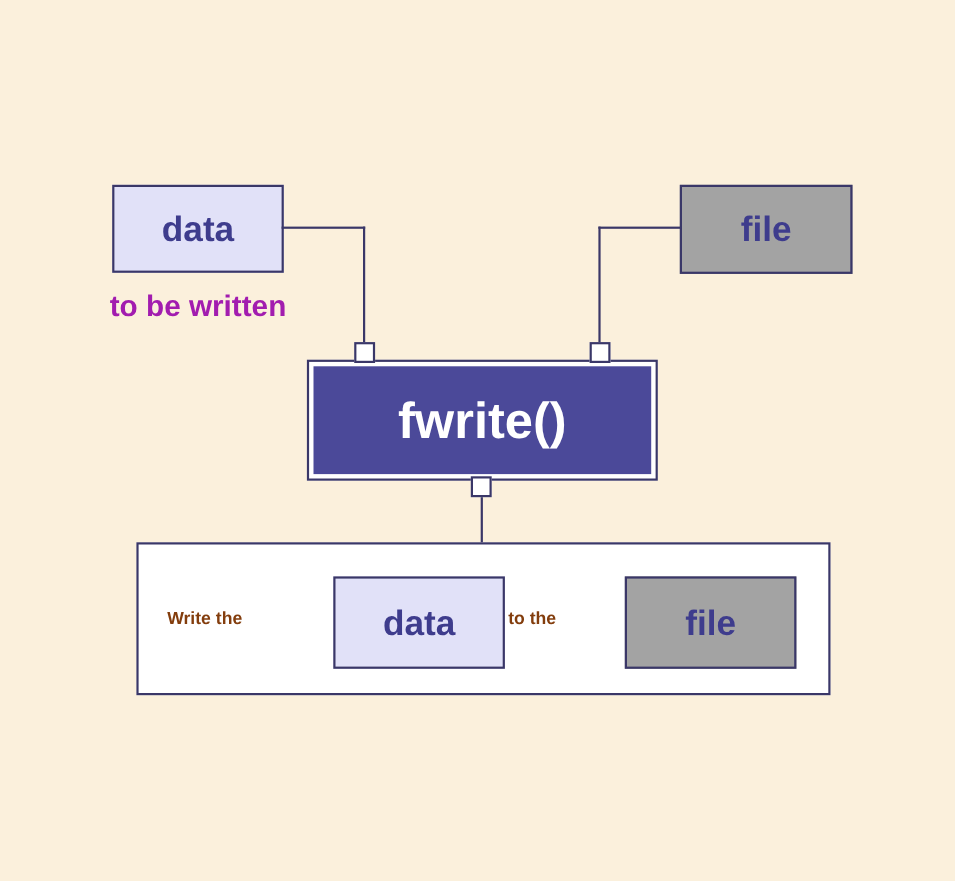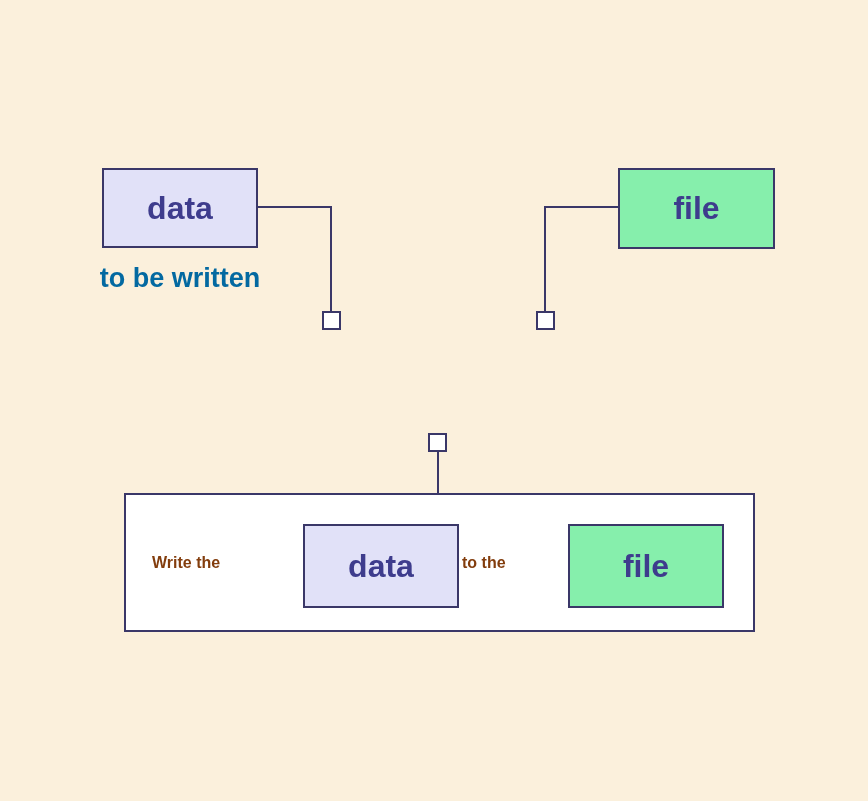--- a/index.html
+++ b/index.html
@@ -19,30 +19,30 @@
     position: absolute;
     box-sizing: border-box;
     border: 2px solid #3a3768;
     display: flex;
     align-items: center;
     justify-content: center;
     font-weight: bold;
     color: #3e3c8d;
   }
   .lavender { background: #e1e1f8; }
-  .pink     { background: #86efac; }
+  .pink     { background: #a3a3a3; }
   #data-box { left: 102px; top: 168px; width: 156px; height: 80px; font-size: 32px; }
   #file-box { left: 618px; top: 168px; width: 157px; height: 81px; font-size: 32px; }
   .caption {
     position: absolute;
     left: 80px; top: 263px; width: 200px;
     text-align: center;
     font-weight: bold;
     font-size: 27px;
-    color: #0369a1;
+    color: #a21caf;
   }
   .line {
     position: absolute;
     background: #3a3768;
   }
   #line-data-h   { left: 256px; top: 206px; width: 76px;  height: 2px; }
   #line-data-v   { left: 330px; top: 206px; width: 2px;   height: 106px; }
   #line-file-h   { left: 544px; top: 206px; width: 76px;  height: 2px; }
   #line-file-v   { left: 544px; top: 206px; width: 2px;   height: 106px; }
   #line-bottom-v { left: 437px; top: 450px; width: 2px;   height: 44px; }
@@ -118,20 +118,23 @@
   <div class="box pink" id="file-box">
     <span>file</span>
   </div>
 
   <div class="line" id="line-data-h"></div>
   <div class="line" id="line-data-v"></div>
   <div class="line" id="line-file-h"></div>
   <div class="line" id="line-file-v"></div>
   <div class="line" id="line-bottom-v"></div>
 
+  <div id="fwrite-outer">
+    <div id="fwrite-inner">fwrite()</div>
+  </div>
 
   <div class="port" id="port-top-left"></div>
   <div class="port" id="port-top-right"></div>
   <div class="port" id="port-bottom"></div>
 
   <div id="result-box">
     <span class="result-text" id="result-prefix">Write the</span>
     <div class="box lavender mini-box" id="mini-data">
       <span>data</span>
     </div>

